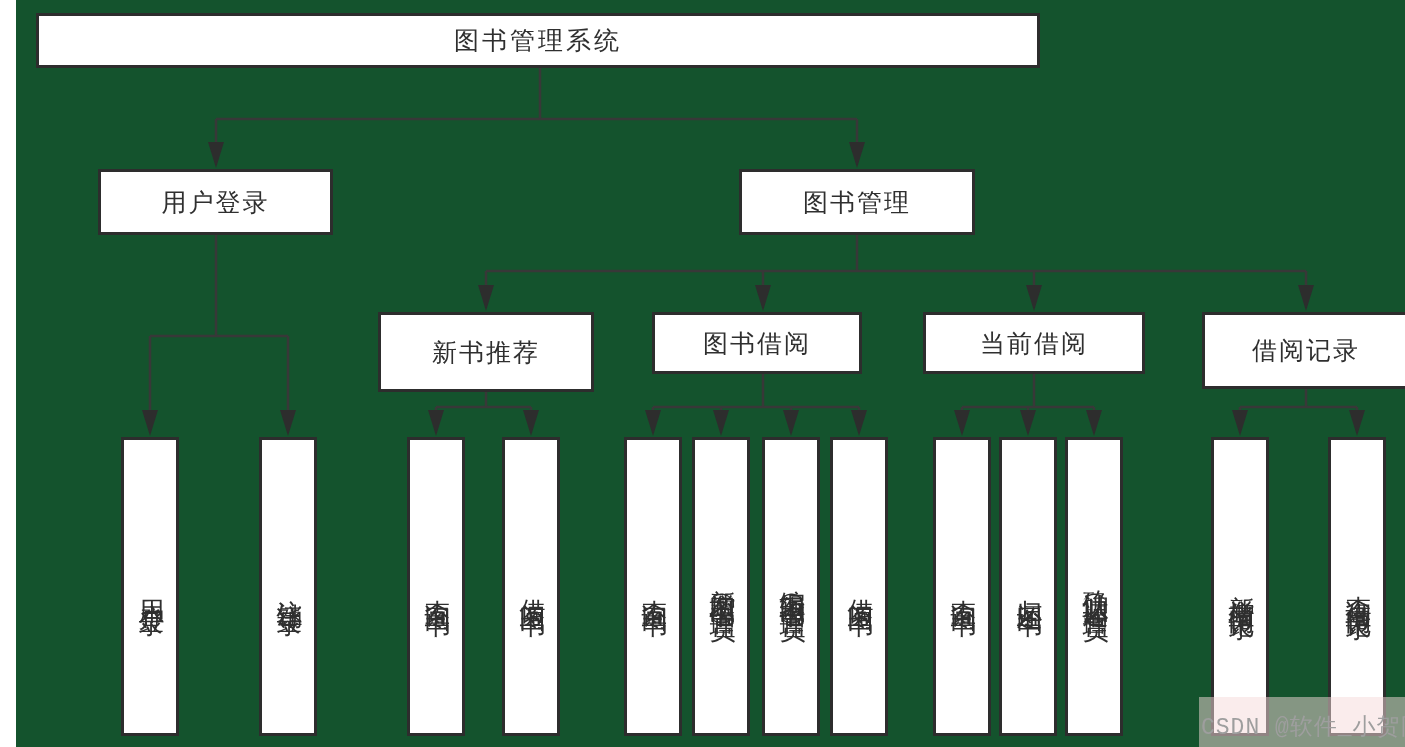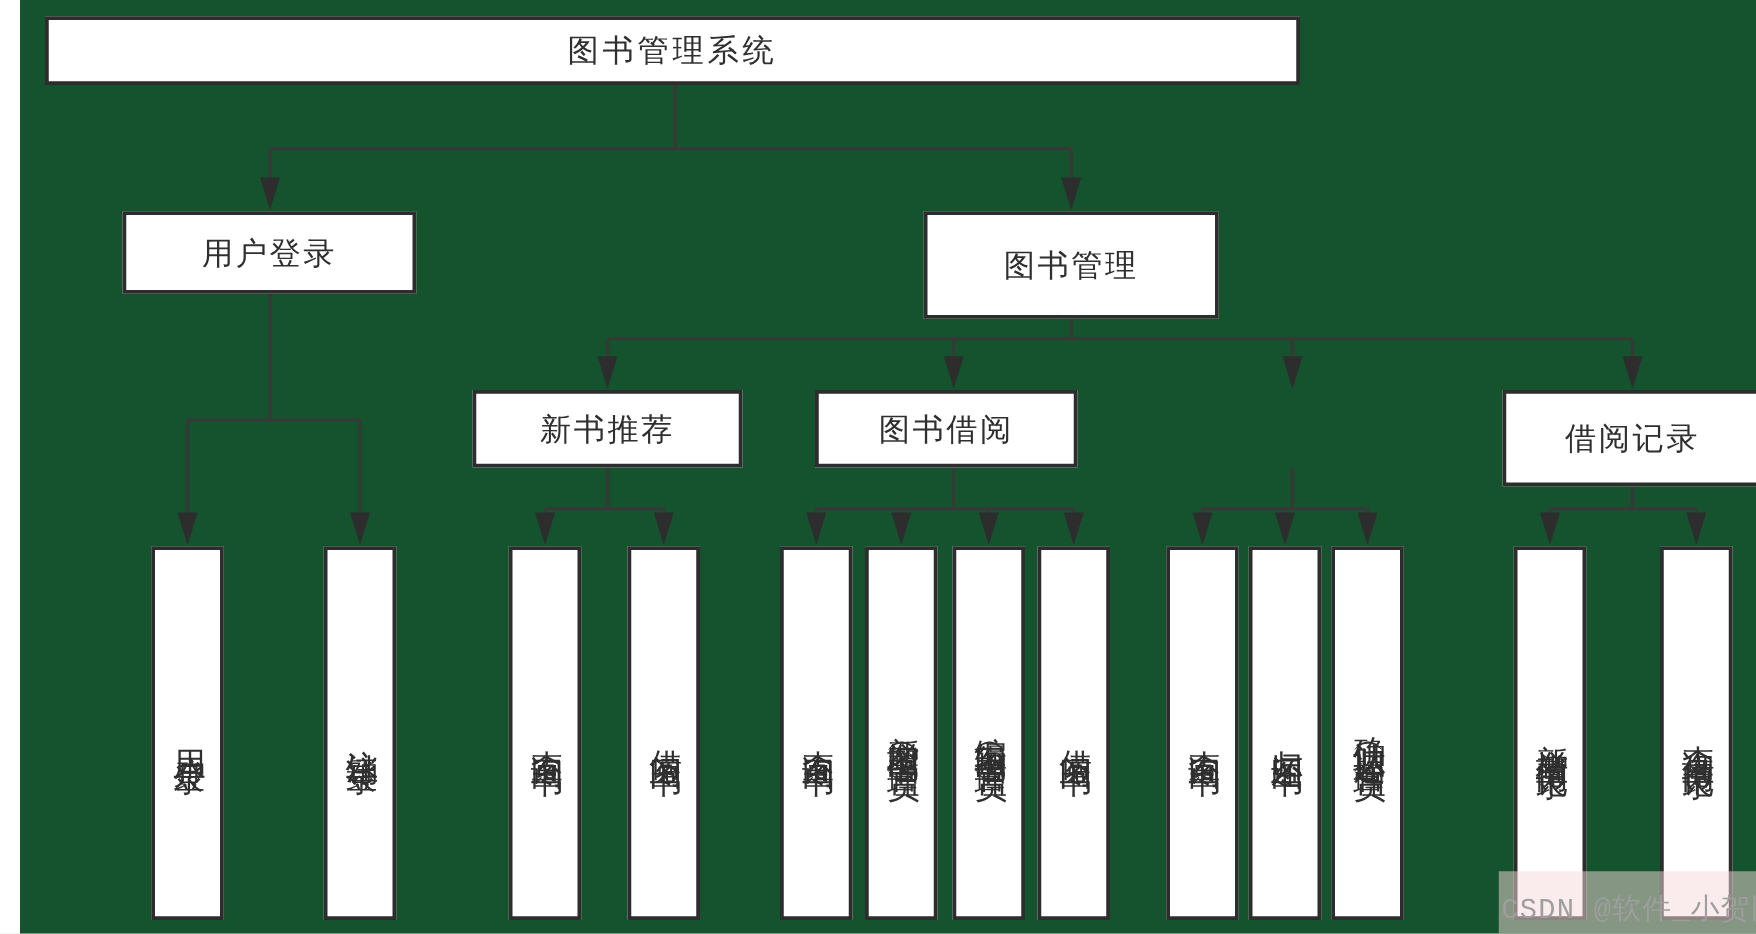--- a/index.html
+++ b/index.html
@@ -69,24 +69,25 @@
       <polygon points="1004,410 1020,410 1012,436"></polygon>
       <polygon points="1070,410 1086,410 1078,436"></polygon>
       <polygon points="1216,410 1232,410 1224,436"></polygon>
       <polygon points="1333,410 1349,410 1341,436"></polygon>
     </g>
   </svg>
 
   <div class="node root" style="left:20px;top:13px;width:1004px;height:55px;">图书管理系统</div>
 
   <div class="node h" style="left:82px;top:169px;width:235px;height:66px;">用户登录</div>
-  <div class="node h" style="left:723px;top:169px;width:236px;height:86px;">图书管理</div>
+  <div class="node h" style="left:723px;top:169px;width:236px;height:66px;">图书管理</div>
 
-  <div class="node h" style="left:362px;top:312px;width:216px;height:62px;">新书推荐</div>
+  <div class="node h" style="left:362px;top:312px;width:216px;height:80px;">新书推荐</div>
   <div class="node h" style="left:636px;top:312px;width:210px;height:62px;">图书借阅</div>
+  <div class="node h" style="left:907px;top:312px;width:222px;height:62px;">当前借阅</div>
   <div class="node h" style="left:1186px;top:312px;width:208px;height:77px;">借阅记录</div>
 
   <div class="node v" style="left:105px;top:437px;width:58px;height:299px;">用户登录</div>
   <div class="node v" style="left:243px;top:437px;width:58px;height:299px;">注销登录</div>
 
   <div class="node v" style="left:391px;top:437px;width:58px;height:299px;">查询图书</div>
   <div class="node v" style="left:486px;top:437px;width:58px;height:299px;">借阅图书</div>
 
   <div class="node v" style="left:608px;top:437px;width:58px;height:299px;">查询图书</div>
   <div class="node v" style="left:676px;top:437px;width:58px;height:299px;">新增图书（管理员）</div>

